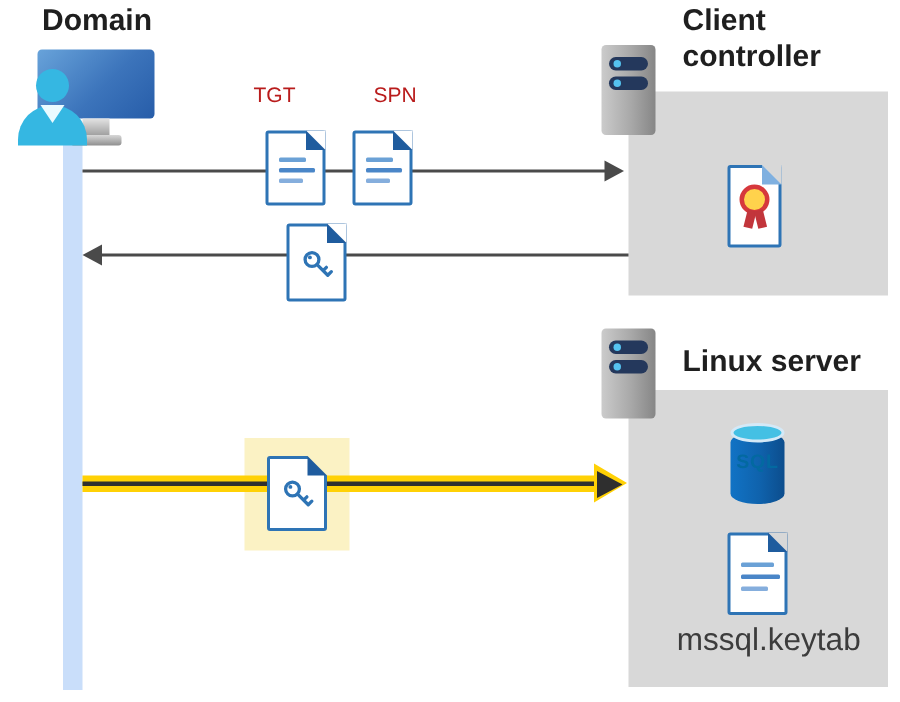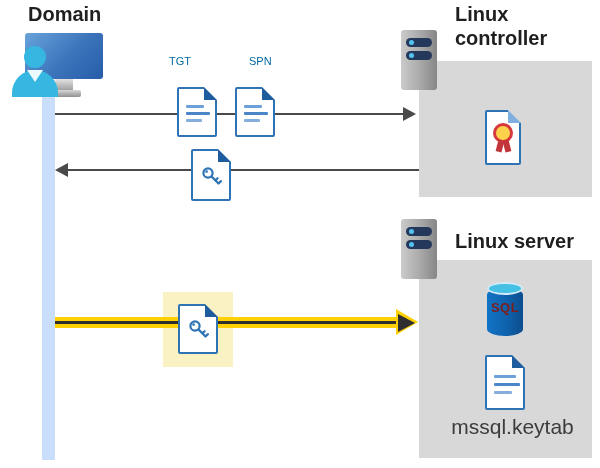--- a/index.html
+++ b/index.html
@@ -82,25 +82,25 @@
   .ribbon{position:absolute;width:6px;height:12px;background:#c2353b;}
   .ribbon-l{left:10px;top:28px;transform:rotate(14deg);}
   .ribbon-r{left:17px;top:28px;transform:rotate(-14deg);}
 
   
   .sql-body{left:487px;top:288px;width:36px;height:48px;
             background:linear-gradient(90deg,#1173c5 0%,#0f62ac 55%,#0c4d8d 100%);
             border-radius:18px/7px;}
   .sql-top{left:487px;top:282px;width:36px;height:13px;border-radius:50%;background:#44c0e4;
            border:2px solid #d4e9f7;box-sizing:border-box;}
-  .sql-text{left:487px;top:300px;width:36px;text-align:center;color:#7f1d1d;
+  .sql-text{left:487px;top:300px;width:36px;text-align:center;color:#0369a1;
             font-weight:bold;font-size:13px;letter-spacing:.5px;}
 
   
-  .ticket-label{font-size:11px;color:#0369a1;}
+  .ticket-label{font-size:14px;color:#b91c1c;}
   .lbl-tgt{left:169px;top:55px;} .lbl-spn{left:249px;top:55px;}
   .lbl-keytab{left:419px;top:415px;width:187px;text-align:center;font-size:21px;color:#3c3c3c;}
 </style>
 </head>
 <body>
 
 <div class="canvas">
 
   <div class="abs panel panel-dc"></div>
   <div class="abs panel panel-linux"></div>
@@ -127,21 +127,21 @@
   <div class="abs person-collar"></div>
 
   <div class="abs server srv-dc">
     <div class="bar bar1">
         <div class="dot"></div>
       </div>
     <div class="bar bar2">
         <div class="dot"></div>
       </div>
   </div>
-  <div class="abs node-label lbl-dc">Linux controller</div>
+  <div class="abs node-label lbl-dc">Client controller</div>
 
   <div class="abs doc doc-cert on-gray fold-light">
     <div class="fold"></div>
     <div class="rosette"></div>
     <div class="ribbon ribbon-l"></div>
     <div class="ribbon ribbon-r"></div>
   </div>
 
   <div class="abs server srv-linux">
     <div class="bar bar1">

